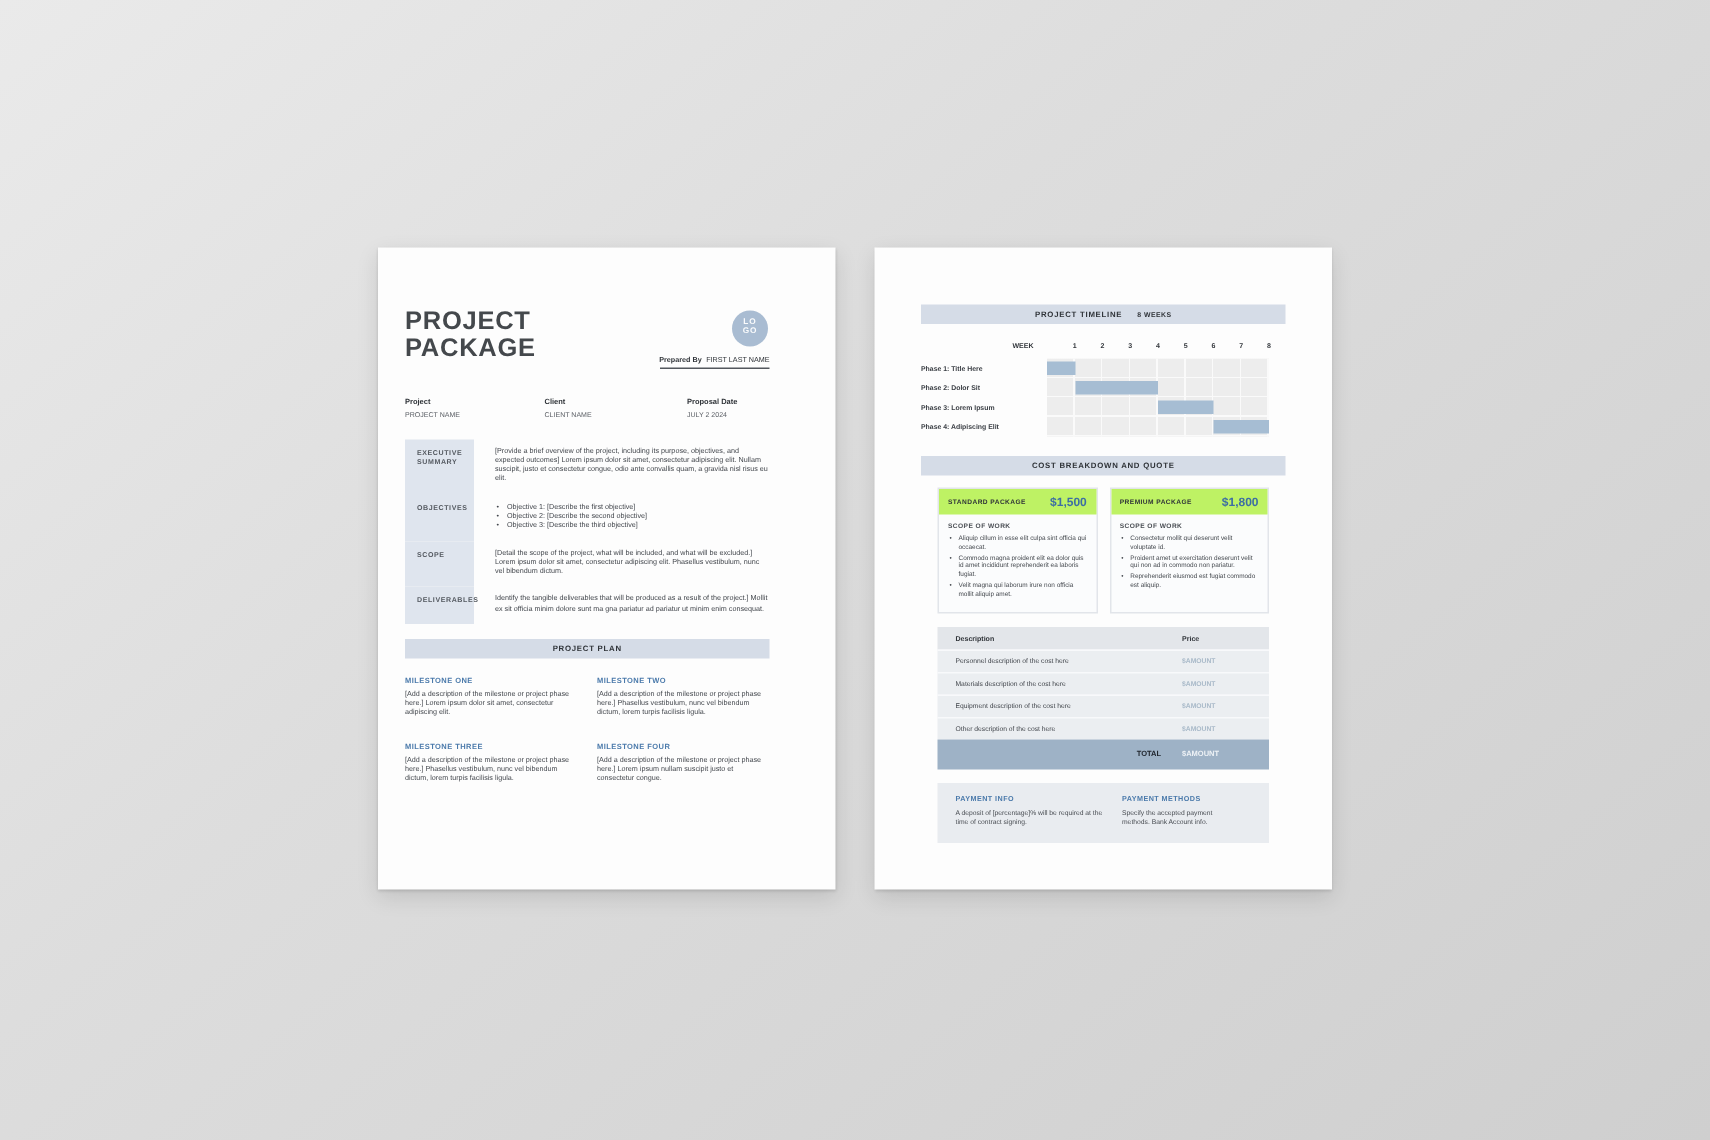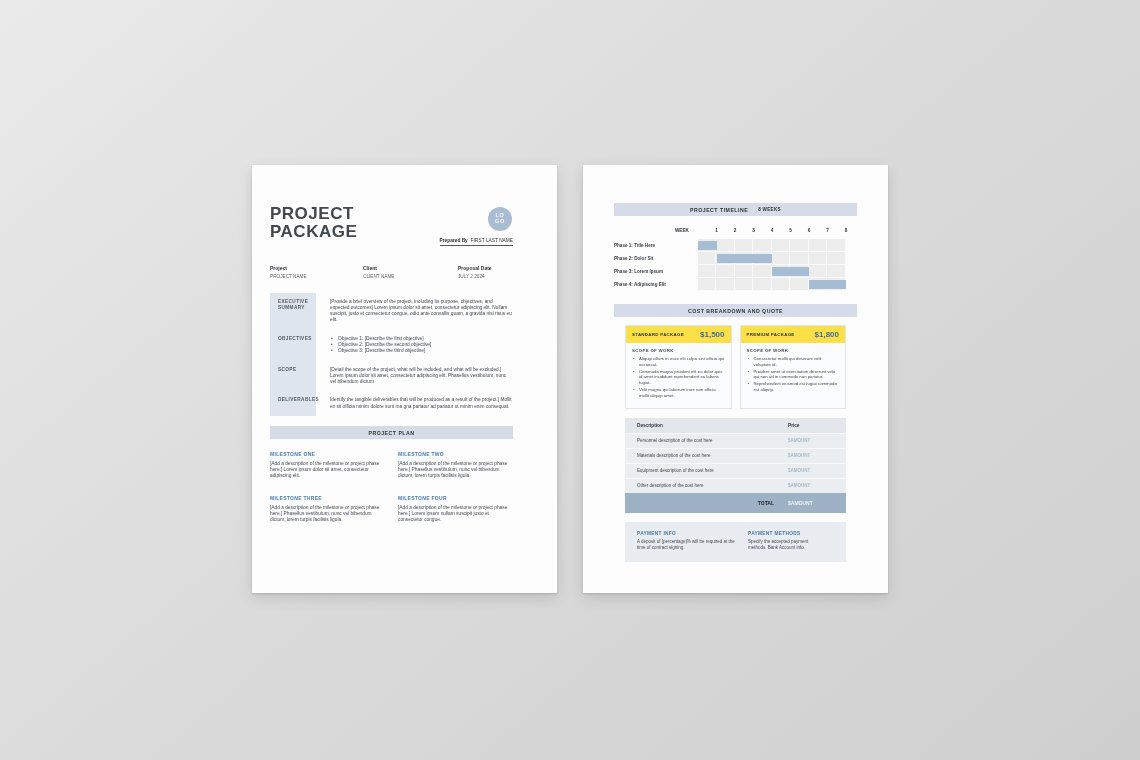--- a/index.html
+++ b/index.html
@@ -75,21 +75,21 @@
       repeating-linear-gradient(to bottom, transparent 0, transparent 12px, #fafafa 12px, #fafafa 13px);
   }
   .g-bar { position:absolute; height:9px; background:#a6bdd3; }
 
   .cost-bar { margin-top:13px; }
   .inset { margin-left:11px; margin-right:11px; }
 
   .cards { display:flex; gap:8px; margin-top:8px; }
   .card { flex:1; background:#fbfcfd; border:1px solid #e2e5ea; }
   .card-head {
-    height:17px; background:#fde047; display:flex; align-items:center; justify-content:space-between;
+    height:17px; background:#bef264; display:flex; align-items:center; justify-content:space-between;
     padding:0 6px;
   }
   .card-name { font-size:4.4px; font-weight:700; color:#2f3338; letter-spacing:.3px; }
   .card-price { font-size:8px; font-weight:700; color:#3d6ea3; }
   .card-body { padding:5px 6px 8px 6px; }
   .scope-label { font-size:4.4px; font-weight:700; color:#4a4e54; letter-spacing:.3px; }
   .card-body ul.bullets { margin-top:3px; }
   .card-body ul.bullets li { font-size:4.3px; line-height:5.8px; color:#45494f; padding-left:7px; margin-bottom:1px; }
 
   .cost-table { margin-top:9px; }

